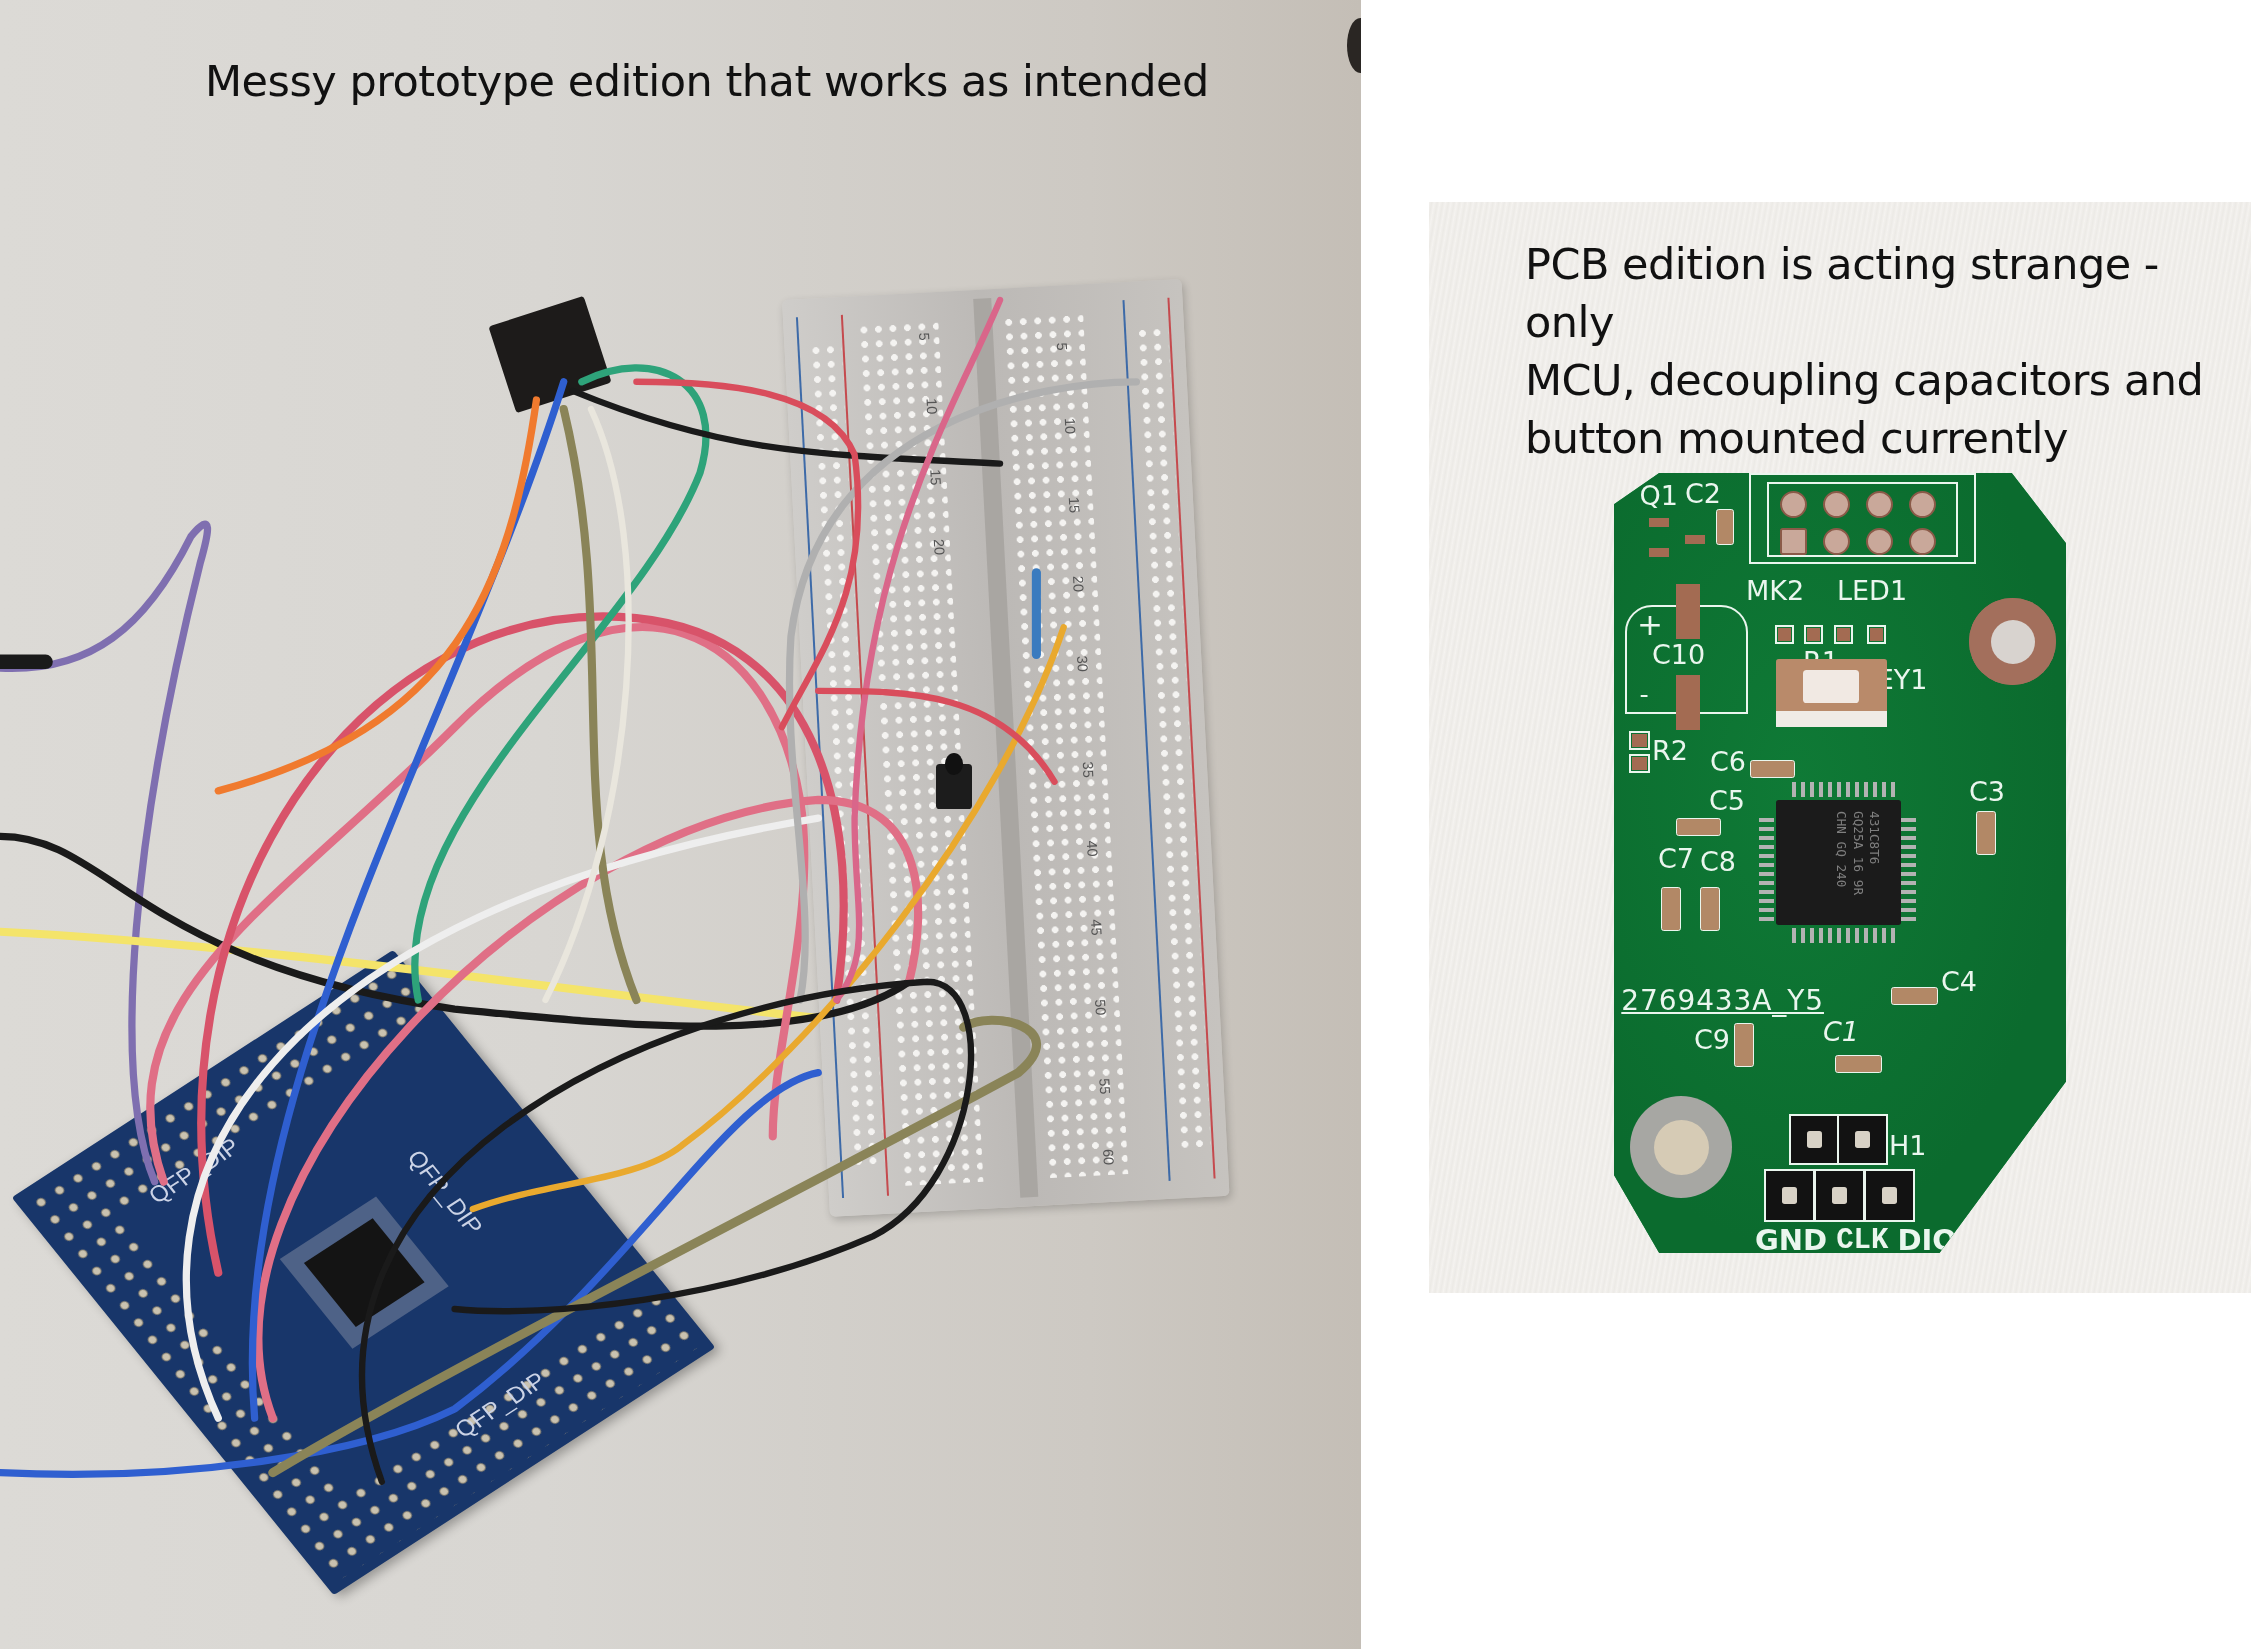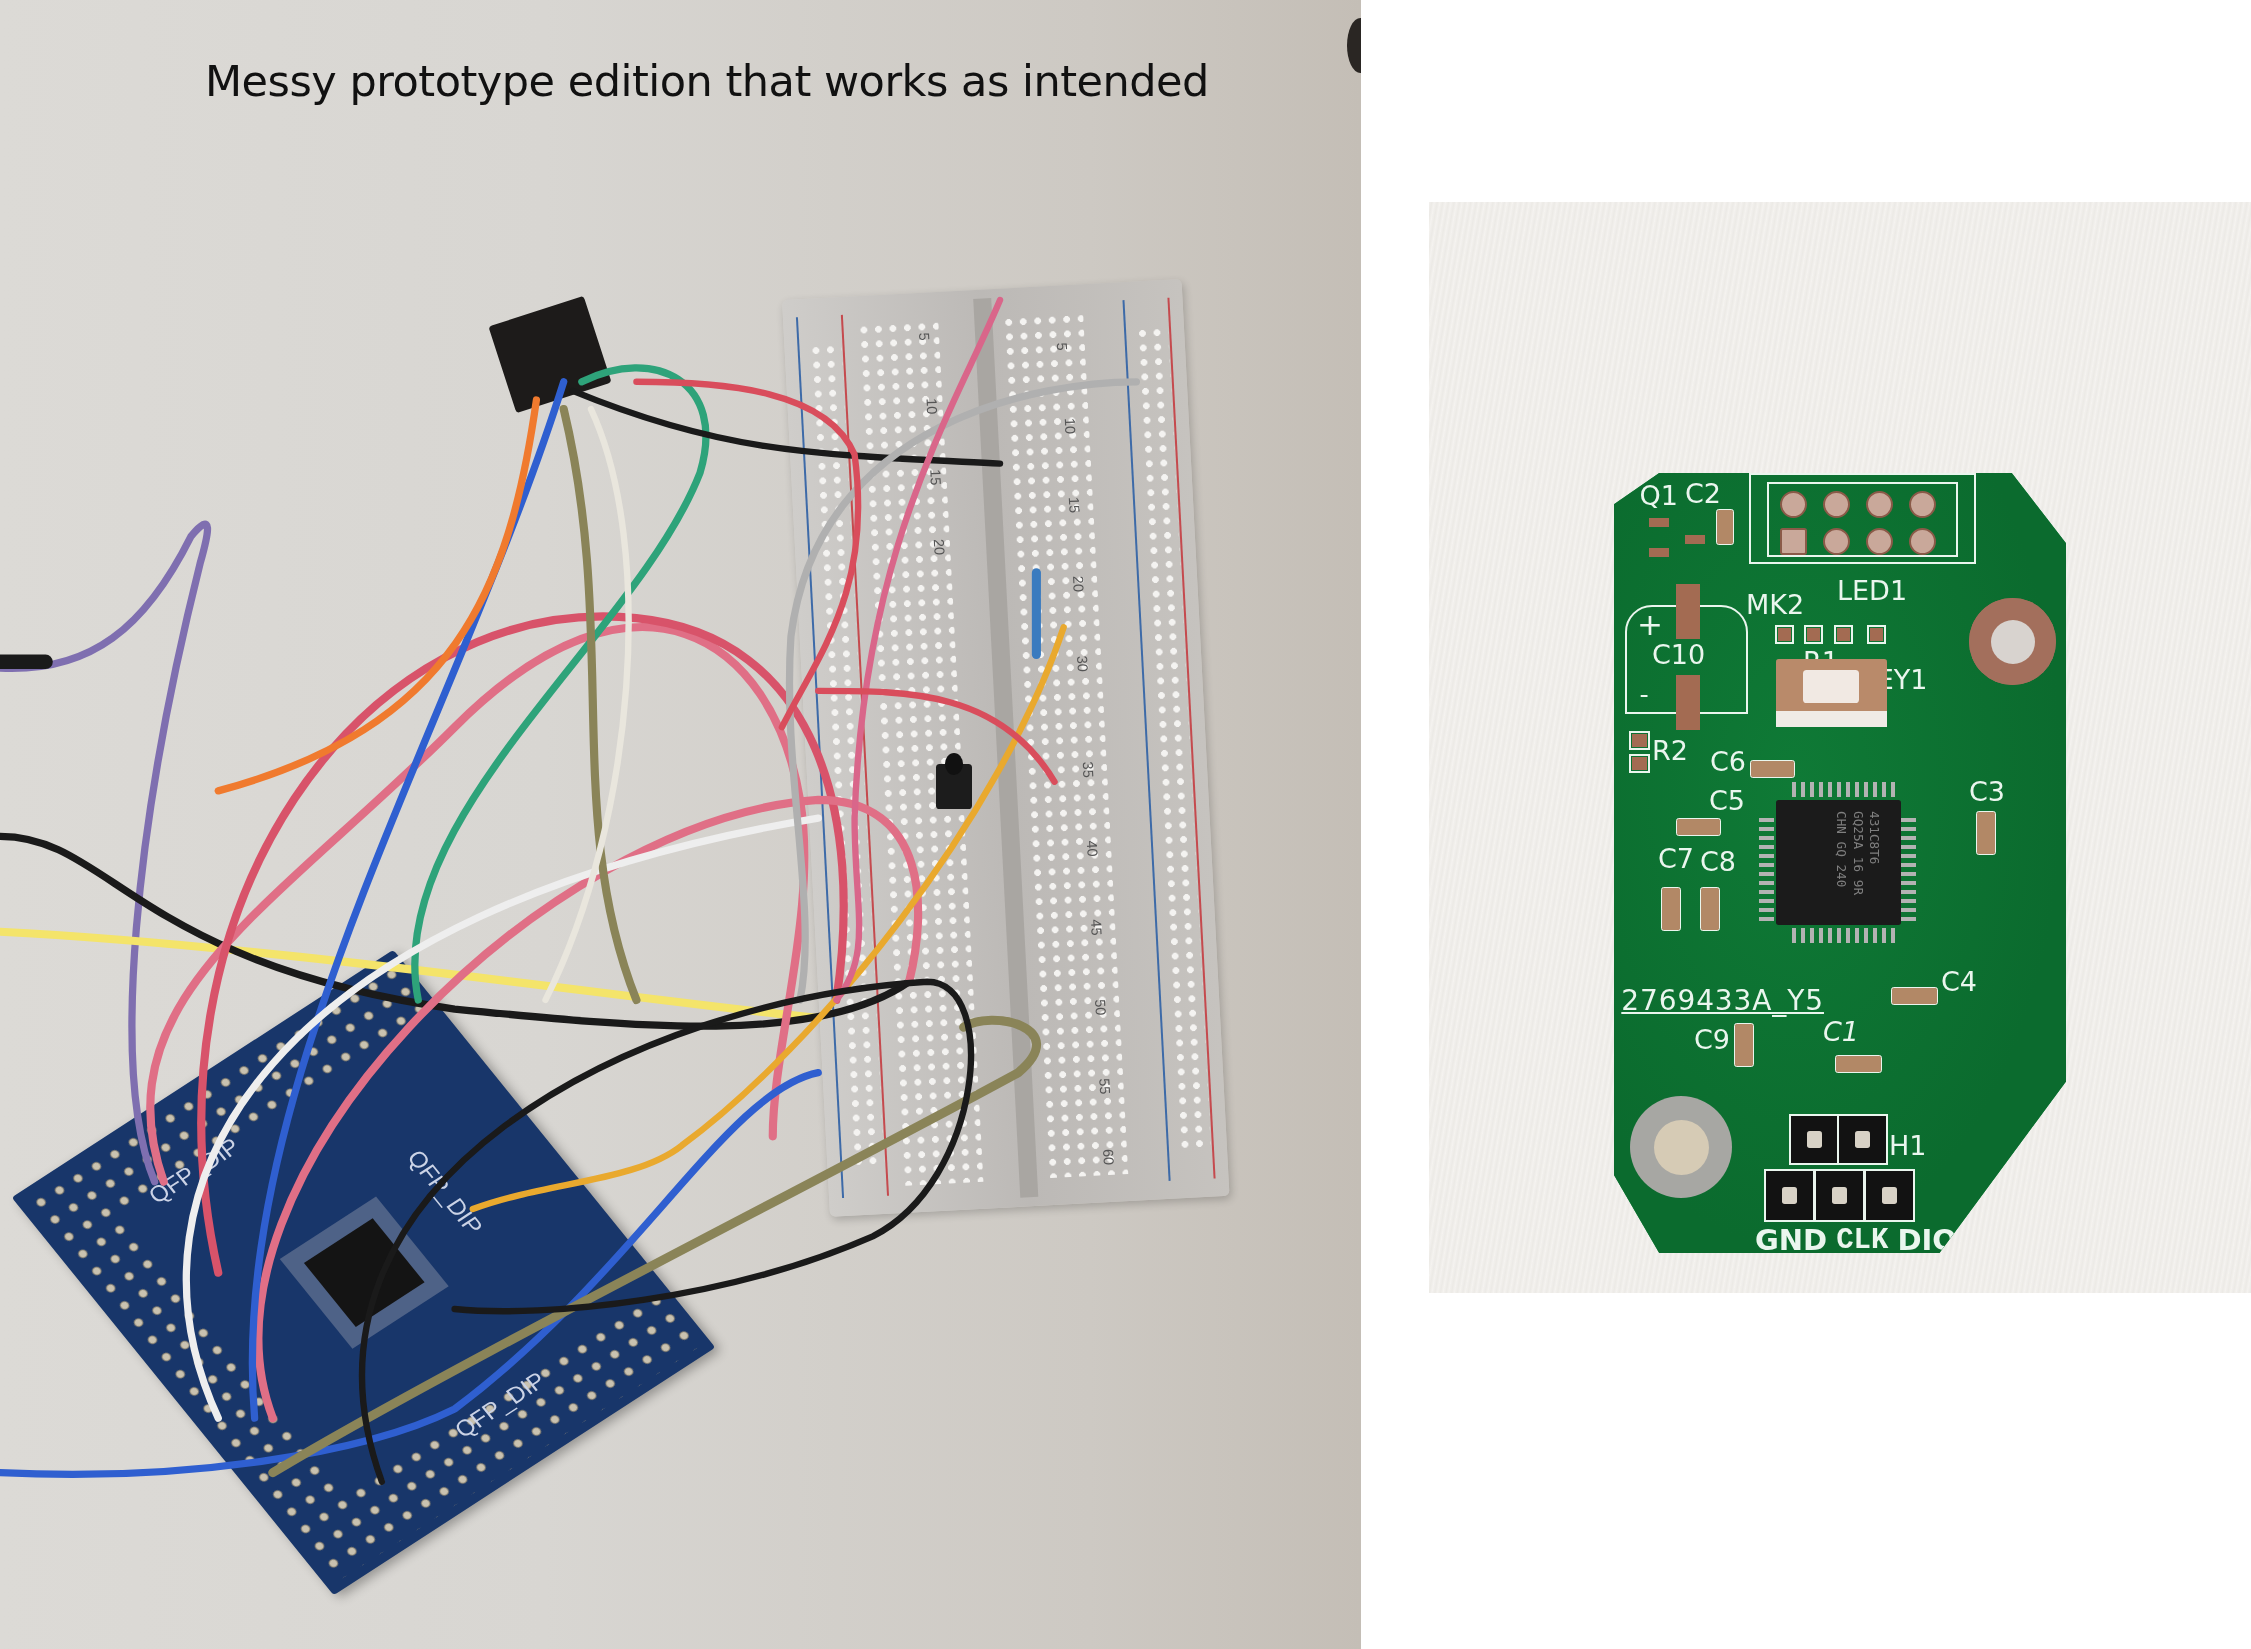--- a/index.html
+++ b/index.html
@@ -174,20 +174,25 @@
     <path d="M700,420 C800,420 910,430 940,500 C960,650 900,720 860,800" stroke="#d94d5c" stroke-width="7"></path>
     <path d="M420,1630 C300,1300 700,1100 1020,1080 C1100,1080 1080,1300 960,1360 C800,1430 600,1450 500,1440" stroke="#1a1a1a" stroke-width="7"></path>
     <path d="M900,760 C1000,760 1100,760 1160,860" stroke="#d94d5c" stroke-width="7"></path>
     <path d="M1140,630 L1140,720" stroke="#3a7bbf" stroke-width="10"></path>
   </svg>
 
   <div class="left-caption">Messy prototype edition that works as intended</div>
 </div>
 
 <div class="right-photo">
+  <div class="right-caption">
+    <div>PCB edition is acting strange - only</div>
+    <div>MCU, decoupling capacitors and</div>
+    <div>button mounted currently</div>
+  </div>
 
   <div class="pcb">
     <div class="pcb-inner"></div>
 
     <span class="silk" style="left:25.5px; top:9px;">Q1</span>
     <span class="silk" style="left:71px; top:7.3px;">C2</span>
     <div class="pad" style="left:35px; top:45px; width:20px; height:9px;"></div>
     <div class="pad" style="left:35px; top:75px; width:20px; height:9px;"></div>
     <div class="pad" style="left:71px; top:62px; width:20px; height:9px;"></div>
     <div class="smd" style="left:102px; top:36px; width:18px; height:36px;"></div>
@@ -195,21 +200,21 @@
     <div class="silk-box" style="left:135px; top:0px; width:227px; height:91px;"></div>
     <div class="silk-box" style="left:153px; top:9px; width:191px; height:75px;"></div>
     <div class="via-hole" style="left:166px; top:18px; width:27px; height:27px;"></div>
     <div class="via-hole" style="left:209px; top:18px; width:27px; height:27px;"></div>
     <div class="via-hole" style="left:252px; top:18px; width:27px; height:27px;"></div>
     <div class="via-hole" style="left:295px; top:18px; width:27px; height:27px;"></div>
     <div class="via-hole" style="left:166px; top:55px; width:27px; height:27px; border-radius:2.7px;"></div>
     <div class="via-hole" style="left:209px; top:55px; width:27px; height:27px;"></div>
     <div class="via-hole" style="left:252px; top:55px; width:27px; height:27px;"></div>
     <div class="via-hole" style="left:295px; top:55px; width:27px; height:27px;"></div>
-    <span class="silk" style="left:132px; top:118px;">MK2</span>
+    <span class="silk" style="left:132px; top:104px;">MK2</span>
     <span class="silk" style="left:223px; top:104px;">LED1</span>
 
     <div class="pad" style="left:164px; top:155px; width:12.7px; height:12.7px; outline:2.7px solid #eaf6ee; outline-offset:1.8px;"></div>
     <div class="pad" style="left:193px; top:155px; width:12.7px; height:12.7px; outline:2.7px solid #eaf6ee; outline-offset:1.8px;"></div>
     <div class="pad" style="left:223px; top:155px; width:12.7px; height:12.7px; outline:2.7px solid #eaf6ee; outline-offset:1.8px;"></div>
     <div class="pad" style="left:256px; top:155px; width:12.7px; height:12.7px; outline:2.7px solid #eaf6ee; outline-offset:1.8px;"></div>
     <span class="silk" style="left:189px; top:175px;">R1</span>
     <span class="silk" style="left:245px; top:193px;">KEY1</span>
 
     <div class="silk-box" style="left:11px; top:132px; width:123px; height:109px; border-radius:27px 27px 0 0;"></div>

